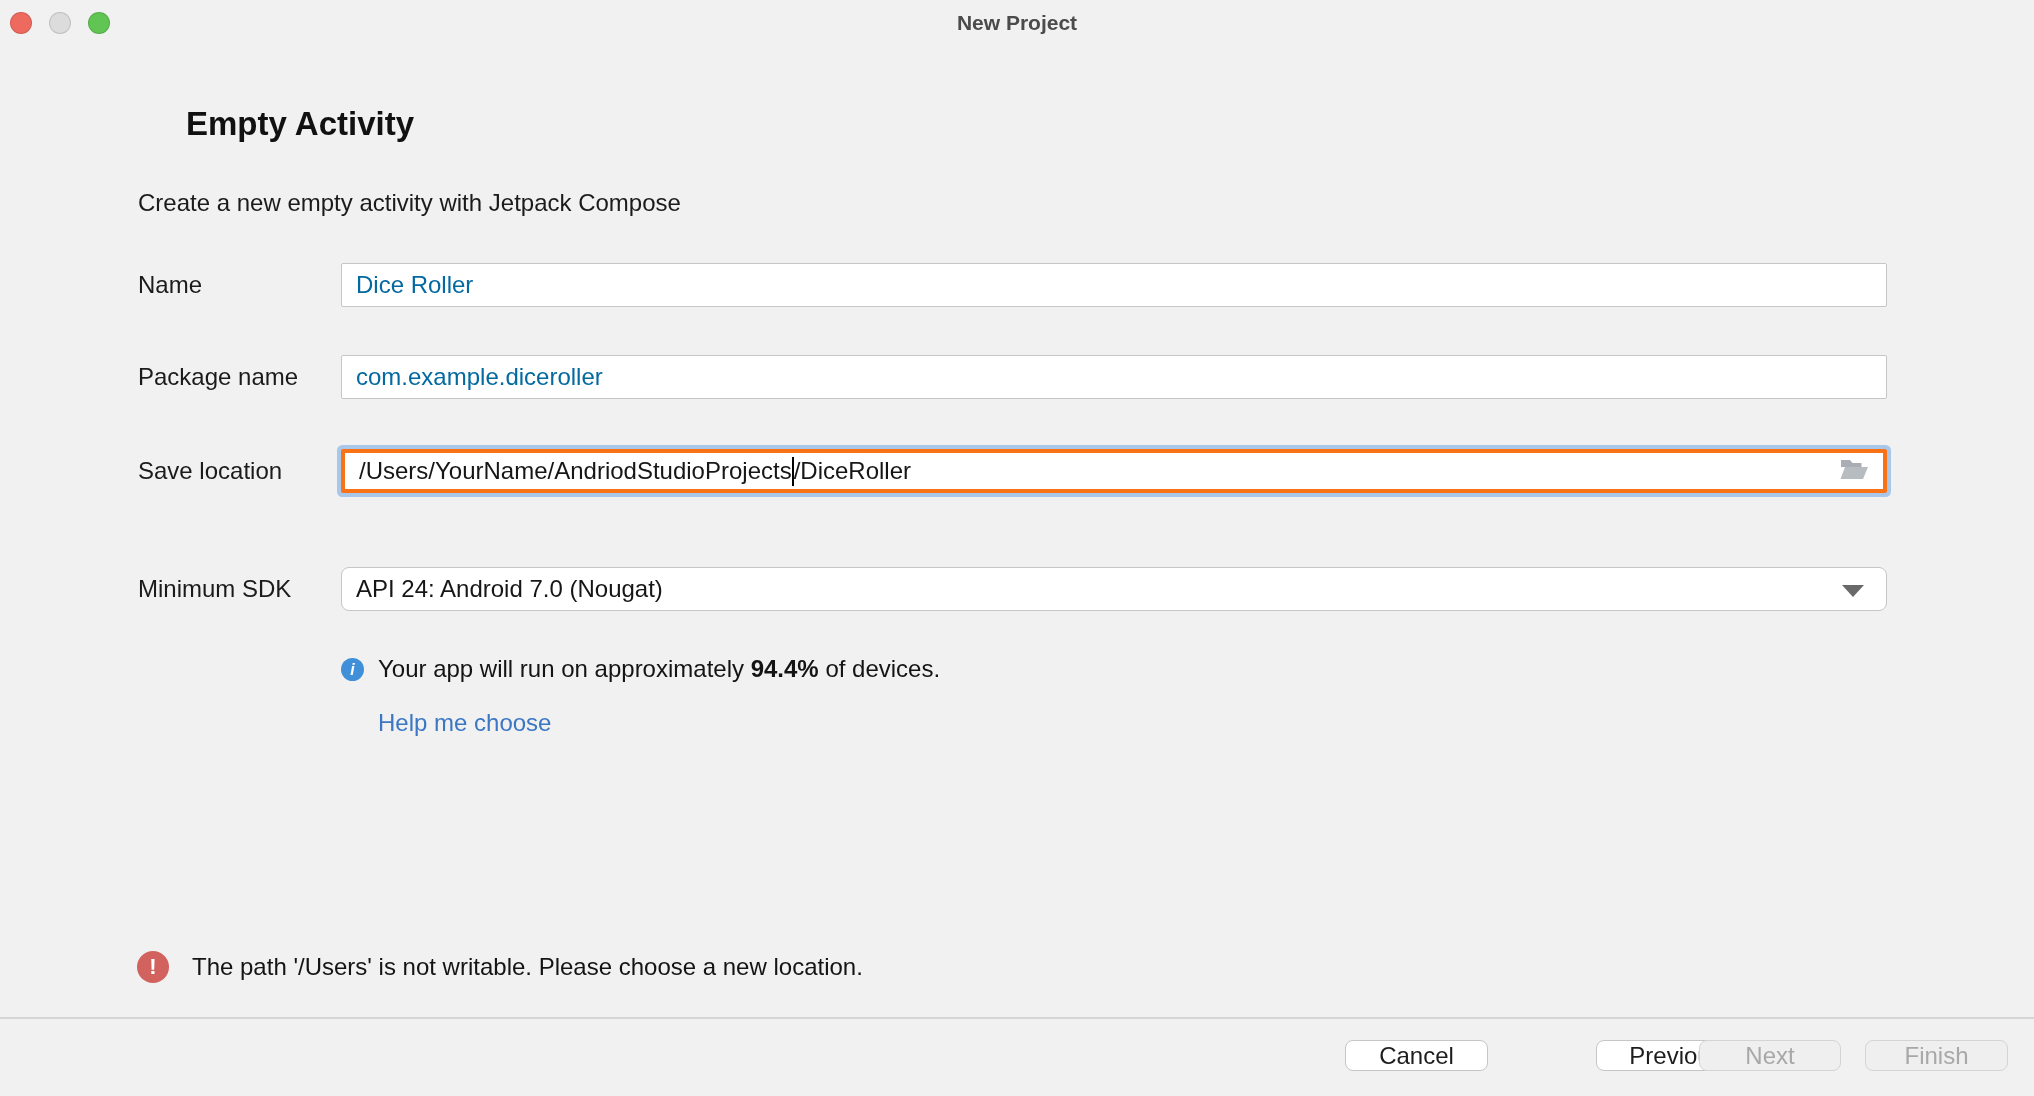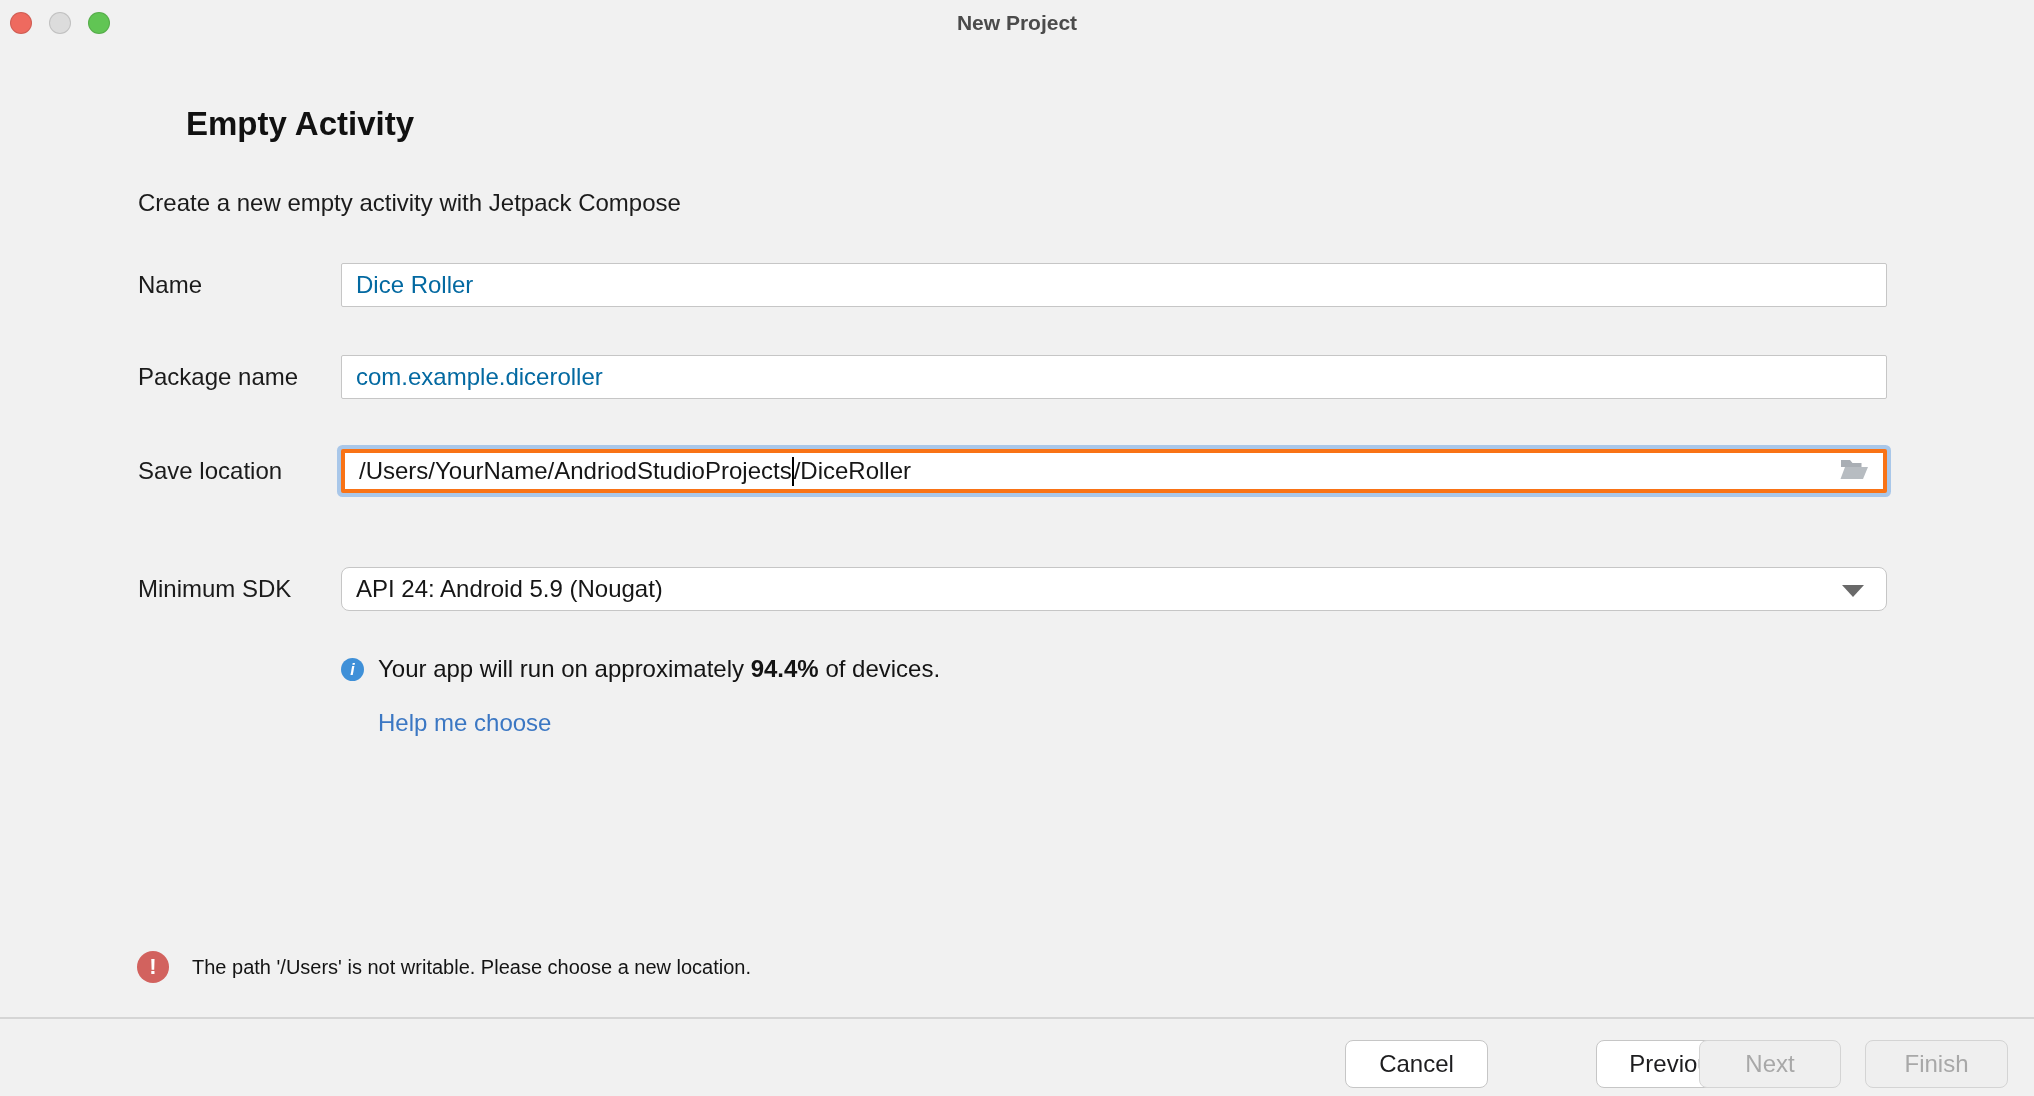--- a/index.html
+++ b/index.html
@@ -96,26 +96,26 @@
     font-size: 24px; color: #3b77c3; text-decoration: none; cursor: pointer;
   }
 
   
   .error-row { position: absolute; left: 137px; top: 951px; display: flex; align-items: center; }
   .error-icon {
     width: 32px; height: 32px; border-radius: 50%; background: #d2625e;
     color: #fff; font-size: 22px; font-weight: 700;
     text-align: center; line-height: 31px; flex: 0 0 auto;
   }
-  .error-text { margin-left: 23px; font-size: 20px; color: #141414; }
+  .error-text { margin-left: 23px; font-size: 24px; color: #141414; }
 
   
   .divider { position: absolute; left: 0; right: 0; top: 1017px; height: 2px; background: #d5d5d5; }
   .footer-btn {
-    position: absolute; top: 1040px; height: 48px;
+    position: absolute; top: 1040px; height: 31px;
     background: #ffffff; border: 1px solid #c6c6c6; border-radius: 8px;
     font-family: "Liberation Sans", sans-serif; font-size: 24px; color: #1d1d1f;
     cursor: pointer;
   }
   .btn-cancel   { left: 1345px; width: 143px; }
   .btn-previous { left: 1596px; width: 160px; }
   .btn-next     { left: 1699px; width: 142px; }
   .btn-finish   { left: 1865px; width: 143px; }
   .footer-btn.disabled {
     background: #efefef; color: #a8a8a8; border-color: #d4d4d4; cursor: default;
@@ -155,21 +155,21 @@
         <svg width="30" height="23" viewBox="0 0 30 23">
           <path d="M2 2 h9 l2.5 3 h9 v4 H2 z" fill="#a9aeb4"></path>
           <path d="M6 9 h23 l-5 12 H1.5 z" fill="#b7bcc1"></path>
         </svg>
       </span>
     </button>
   </div>
 
   <label class="field-label lbl-sdk">Minimum SDK</label>
   <div class="sdk-select">
-    <span>API 24: Android 5.9 (Nougat)</span>
+    <span>API 24: Android 7.0 (Nougat)</span>
     <span class="sdk-caret"></span>
   </div>
 
   <div class="info-row">
     <span class="info-icon">i</span>
     <span class="info-text"><span>Your app will run on approximately </span><b>94.4%</b><span> of devices.</span></span>
   </div>
   <a class="help-link">Help me choose</a>
 
   <div class="error-row">

